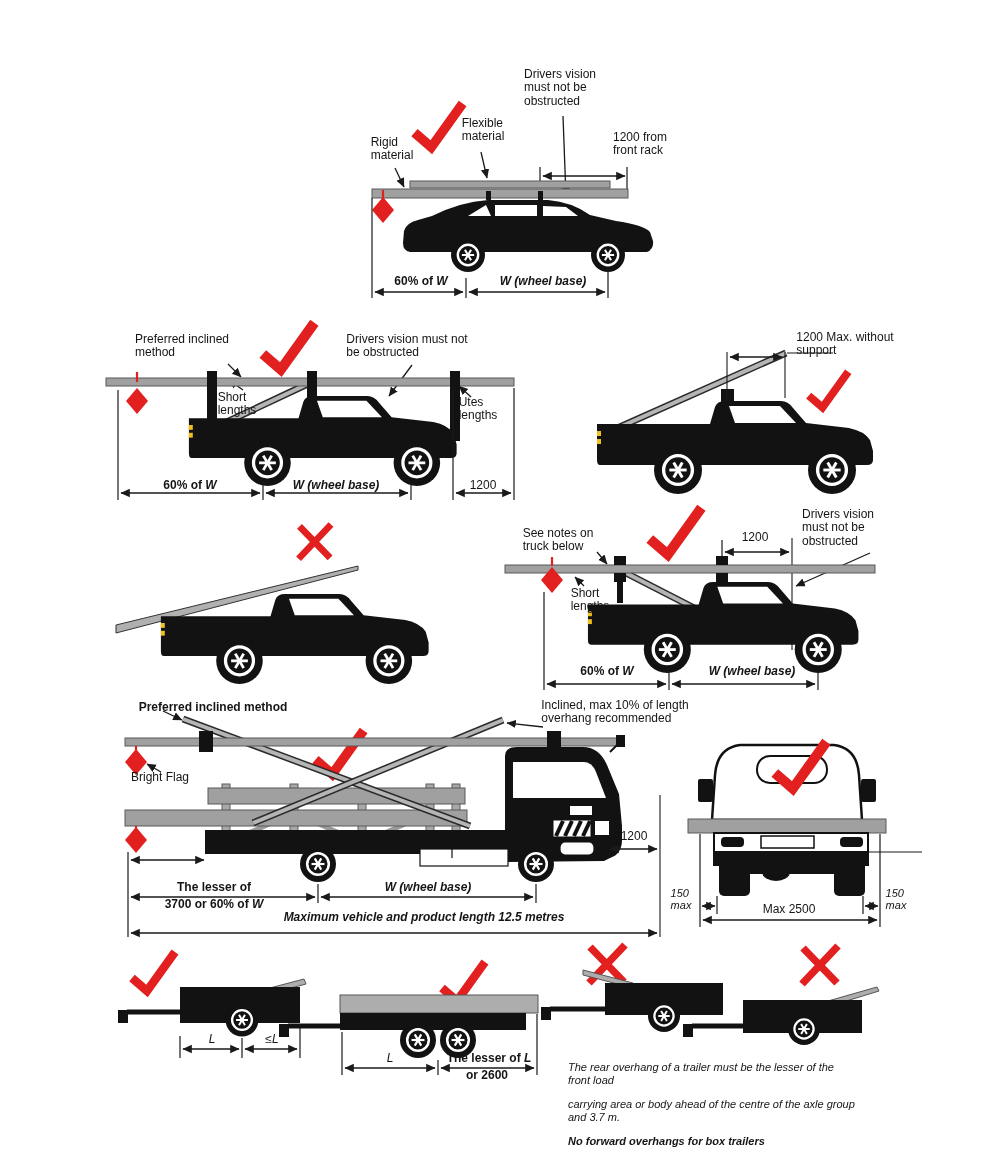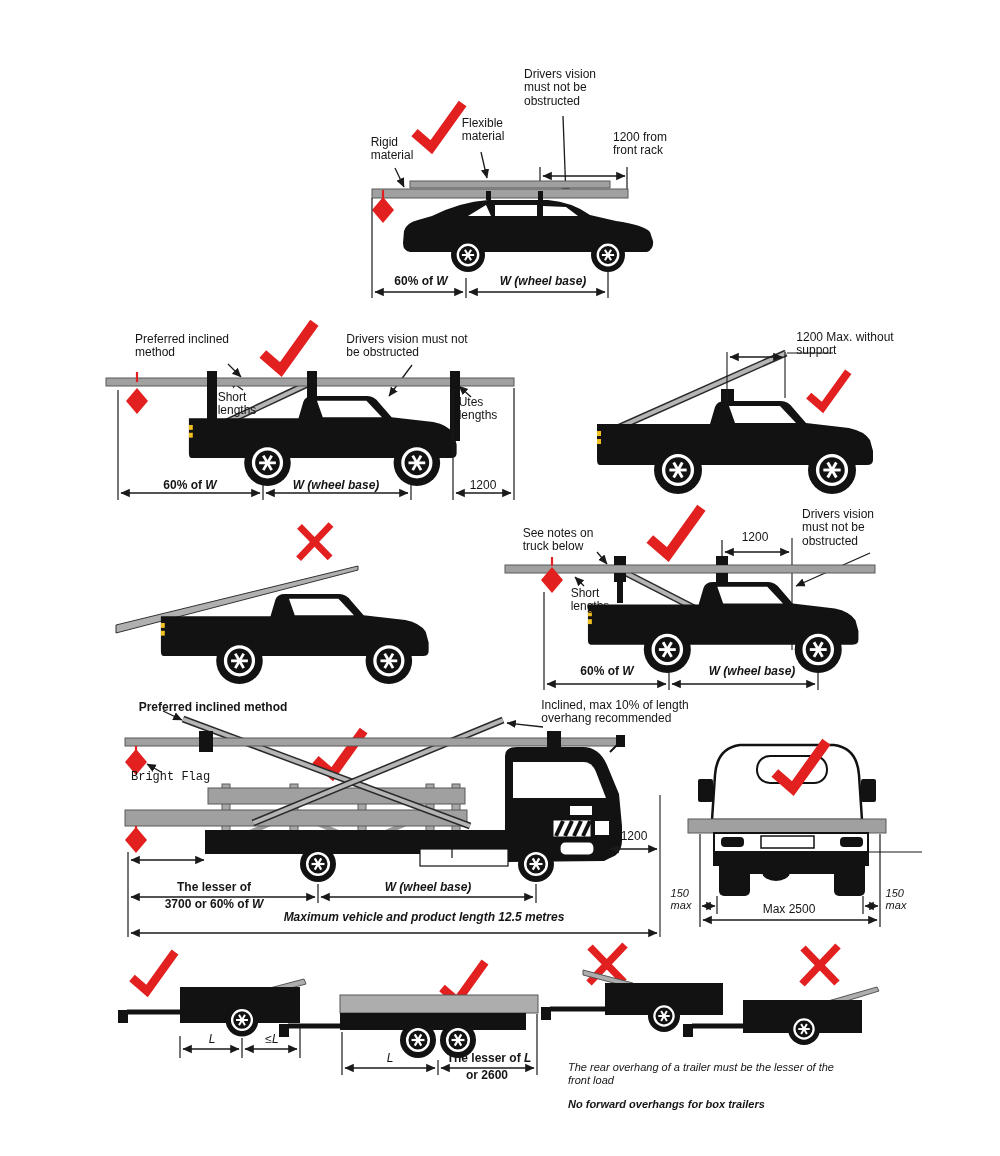--- a/index.html
+++ b/index.html
@@ -1,21 +1,21 @@
 <!DOCTYPE html>
 <html style="--red: #e2201f; --load-gray: #a0a0a0; --load-gray-edge: #595959; --ink: #1a1a1a; --reflector-yellow: #f0c020;"><head>
 <meta charset="utf-8">
 <style>
   html,body{margin:0;padding:0;background:#fff;}
   .page{position:relative;width:1000px;height:1156px;background:#fff;overflow:hidden;
         font-family:"Liberation Sans",sans-serif;color:#111;}
   .page svg{position:absolute;left:0;top:0;}
   .lbl{position:absolute;font-size:12px;line-height:1.12;text-align:left;
        white-space:pre-line;transform:translateX(-50%);color:#151515;}
-  .lbl.la{transform:none;text-align:right;font-family:Liberation Mono, monospace;}
+  .lbl.la{transform:none;text-align:right;}
   .i{font-style:italic;}
   .b{font-weight:bold;}
   .s11{font-size:11px;font-style:italic;}
   .s14{font-size:14px;font-weight:bold;}
   .nw{white-space:nowrap;font-weight:bold;}
   
   .bar{fill:var(--load-gray);stroke:var(--load-gray-edge);stroke-width:1;}
   .slab{fill:#adadad;stroke:#565656;stroke-width:1;}
   .dim,.tick,.ptr,.thin{stroke:#1a1a1a;fill:none;}
   .dim{stroke-width:1.3;}
@@ -359,16 +359,17 @@
 max</div>
 <div class="lbl" style="left:789px;top:903px">Max 2500</div>
 
 <div class="lbl i" style="left:212px;top:1033px">L</div>
 <div class="lbl i" style="left:272px;top:1033px">≤L</div>
 <div class="lbl i" style="left:390px;top:1052px">L</div>
 <div class="lbl nw" style="left:489px;top:1052px"><span>The lesser of </span><span class="i">L</span></div>
 <div class="lbl nw" style="left:487px;top:1069px">or 2600</div>
 <div class="lbl s11" style="left:712px;top:1049px">
   <div>The rear overhang of a trailer must be the lesser of the front load</div>
+  <div>carrying area or body ahead of the centre of the axle group and 3.7 m.</div>
   <div class="b">No forward overhangs for box trailers</div>
 </div>
 
 </div>
 
 </body></html>

